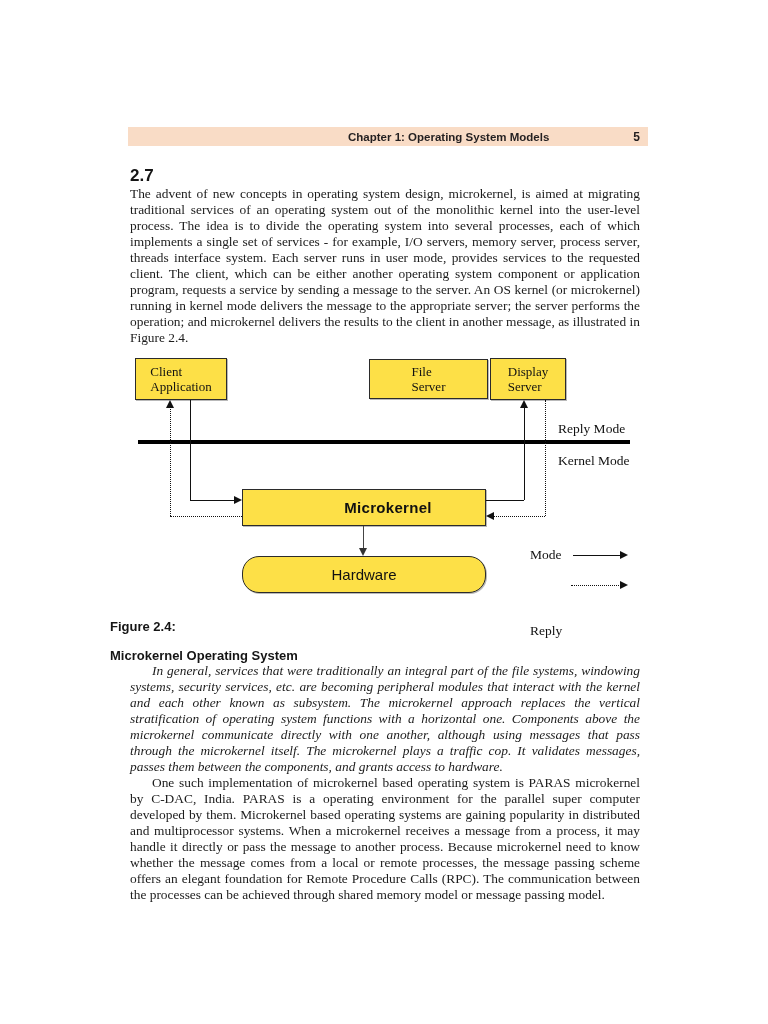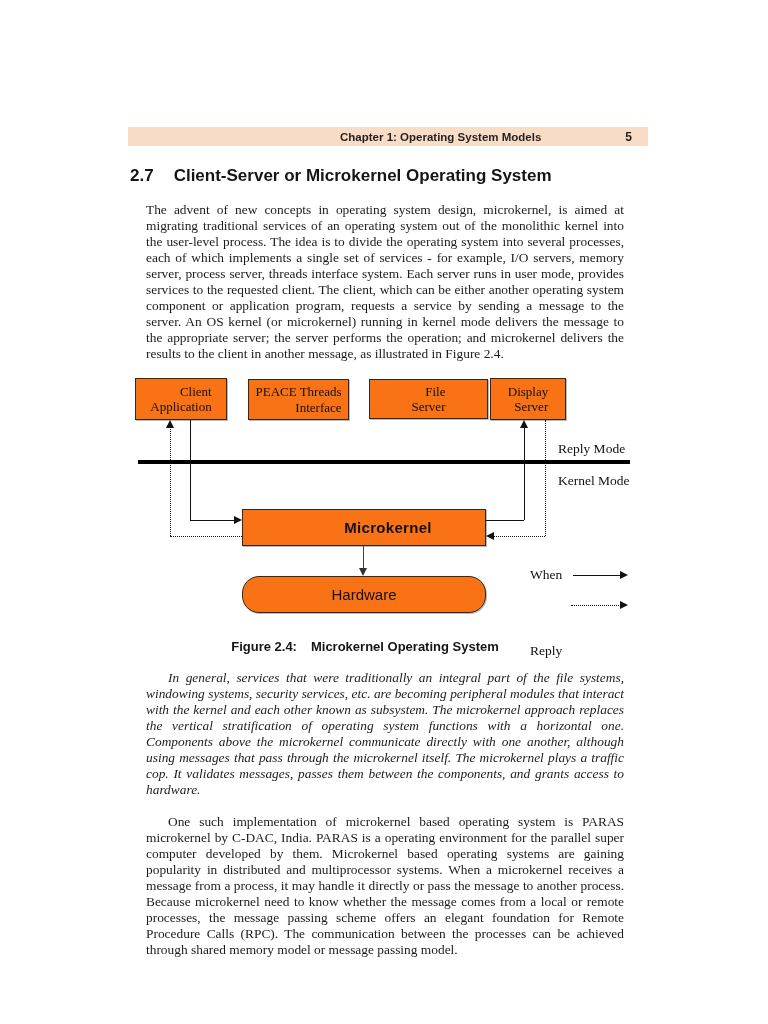--- a/index.html
+++ b/index.html
@@ -1,84 +1,81 @@
 <!DOCTYPE html>
 <html><head>
 <meta charset="utf-8">
 <style>
   html,body{margin:0;padding:0;background:#ffffff;}
   .page{position:relative;width:768px;height:1024px;background:#ffffff;overflow:hidden;
         color:#1b1b1b;}
   
   .header-bar{position:absolute;left:128px;top:127px;width:520px;height:19px;
     background:#f9dcc6;display:flex;align-items:center;justify-content:flex-end;
-    padding:8px;box-sizing:border-box;}
+    padding:0;box-sizing:border-box;}
   .header-title{font:bold 11.5px "Liberation Sans","DejaVu Sans",sans-serif;color:#231f20;}
   .header-page{font:bold 12px "Liberation Sans","DejaVu Sans",sans-serif;color:#231f20;
     margin-left:84px;margin-right:8px;}
   
   .content{position:absolute;left:130px;top:166px;width:510px;}
   .section-heading{display:flex;gap:20px;font:bold 17px "Liberation Sans","DejaVu Sans",sans-serif;
     color:#151515;margin:0;}
   p.body{font-family:"Liberation Serif","DejaVu Serif",serif;font-size:13.4px;line-height:16px;
-    text-align:justify;margin:16px;color:#1b1b1b;}
+    text-align:justify;margin:0;color:#1b1b1b;}
   .p1{margin-top:10px;}
   .p2{margin-top:16px;text-indent:22px;font-style:italic;}
   .p3{margin-top:9px;text-indent:22px;}
   
   .diagram{position:relative;width:510px;height:236px;margin-top:12px;}
-  .dbox{position:absolute;border:1px solid #2b2b2b;background:#f97316;
-    display:flex;align-items:center;justify-content:center;text-align:right;
+  .dbox{position:absolute;border:1px solid #2b2b2b;background:#fde047;
+    display:flex;align-items:center;justify-content:center;text-align:left;
     font-family:"Liberation Serif","DejaVu Serif",serif;font-size:13px;line-height:15.5px;
     white-space:pre-line;box-sizing:border-box;box-shadow:1px 1px 0 #b9b9b9;color:#111;}
   .mkbox{font-family:"Liberation Sans","DejaVu Sans",sans-serif;font-weight:bold;
     font-size:15px;letter-spacing:.3px;padding-left:48px;}
   .hwbox{font-family:"Liberation Sans","DejaVu Sans",sans-serif;font-size:15px;}
   .modeline{position:absolute;background:#000;}
   .vl{position:absolute;width:0;border-left:1.4px solid #111;}
   .vl.dot{border-left-style:dotted;border-left-width:1.6px;}
   .hl{position:absolute;height:0;border-top:1.4px solid #111;}
   .hl.dot{border-top-style:dotted;border-top-width:1.6px;}
   .gray{border-color:#444;}
   .ar{position:absolute;width:0;height:0;}
   .ar.up{border-left:4px solid transparent;border-right:4px solid transparent;border-bottom:8px solid #111;}
   .ar.down{border-left:4px solid transparent;border-right:4px solid transparent;border-top:8px solid #333;}
   .ar.right{border-top:4px solid transparent;border-bottom:4px solid transparent;border-left:8px solid #111;}
   .ar.left{border-top:4px solid transparent;border-bottom:4px solid transparent;border-right:8px solid #111;}
   .dlabel{position:absolute;font-family:"Liberation Serif","DejaVu Serif",serif;
     font-size:13.5px;color:#111;white-space:nowrap;}
   
   .caption{display:flex;gap:14px;justify-content:center;transform:translateX(-20px);
-    font:bold 13px "Liberation Sans","DejaVu Sans",sans-serif;color:#151515;margin-top:25px;}
+    font:bold 13px "Liberation Sans","DejaVu Sans",sans-serif;color:#151515;margin-top:25px;flex-direction:column;}
 </style>
 </head>
 <body>
 
 <div class="page">
 
   <div class="header-bar">
     <span class="header-title">Chapter 1: Operating System Models</span>
     <span class="header-page">5</span>
   </div>
 
   <div class="content">
 
     <h1 class="section-heading">
       <span>2.7</span>
-      <span>Client-Server or Microkernel Operating System</span>
     </h1>
 
     <p class="body p1">The advent of new concepts in operating system design, microkernel, is aimed at migrating traditional services of an operating system out of the monolithic kernel into the user-level process. The idea is to divide the operating system into several processes, each of which implements a single set of services - for example, I/O servers, memory server, process server, threads interface system. Each server runs in user mode, provides services to the requested client. The client, which can be either another operating system component or application program, requests a service by sending a message  to the server. An OS kernel (or microkernel) running in kernel mode delivers the message to the appropriate server; the server performs the operation; and microkernel delivers the results to the client in another message, as illustrated in Figure 2.4.</p>
 
     <div class="diagram">
 
       <div class="dbox" style="left:5px;top:0;width:92px;height:42px;">Client
 Application</div>
-      <div class="dbox" style="left:118px;top:1px;width:101px;height:41px;">PEACE Threads
-Interface</div>
       <div class="dbox" style="left:239px;top:1px;width:119px;height:40px;">File
 Server</div>
       <div class="dbox" style="left:360px;top:0;width:76px;height:42px;">Display
 Server</div>
 
       <div class="modeline" style="left:8px;top:82px;width:492px;height:4px;"></div>
       <div class="dlabel" style="left:428px;top:63px;">Reply Mode</div>
       <div class="dlabel" style="left:428px;top:95px;">Kernel Mode</div>
 
       <div class="dbox mkbox" style="left:112px;top:131px;width:244px;height:37px;">Microkernel</div>
@@ -96,21 +93,21 @@
       <div class="hl dot" style="left:40px;top:158px;width:72px;"></div>
 
       <div class="ar up" style="left:390px;top:42px;"></div>
       <div class="vl" style="left:394px;top:49px;height:93px;"></div>
       <div class="hl" style="left:356px;top:142px;width:38px;"></div>
 
       <div class="vl dot" style="left:415px;top:42px;height:116px;"></div>
       <div class="hl dot" style="left:364px;top:158px;width:51px;"></div>
       <div class="ar left" style="left:356px;top:154px;"></div>
 
-      <div class="dlabel" style="left:400px;top:189px;">When</div>
+      <div class="dlabel" style="left:400px;top:189px;">Mode</div>
       <div class="hl" style="left:443px;top:197px;width:48px;"></div>
       <div class="ar right" style="left:490px;top:193px;"></div>
       <div class="dlabel" style="left:400px;top:217px;margin-top:48px;">Reply</div>
       <div class="hl dot" style="left:441px;top:227px;width:50px;"></div>
       <div class="ar right" style="left:490px;top:223px;"></div>
     </div>
 
     <div class="caption">
       <span>Figure 2.4:</span>
       <span>Microkernel Operating System</span>

